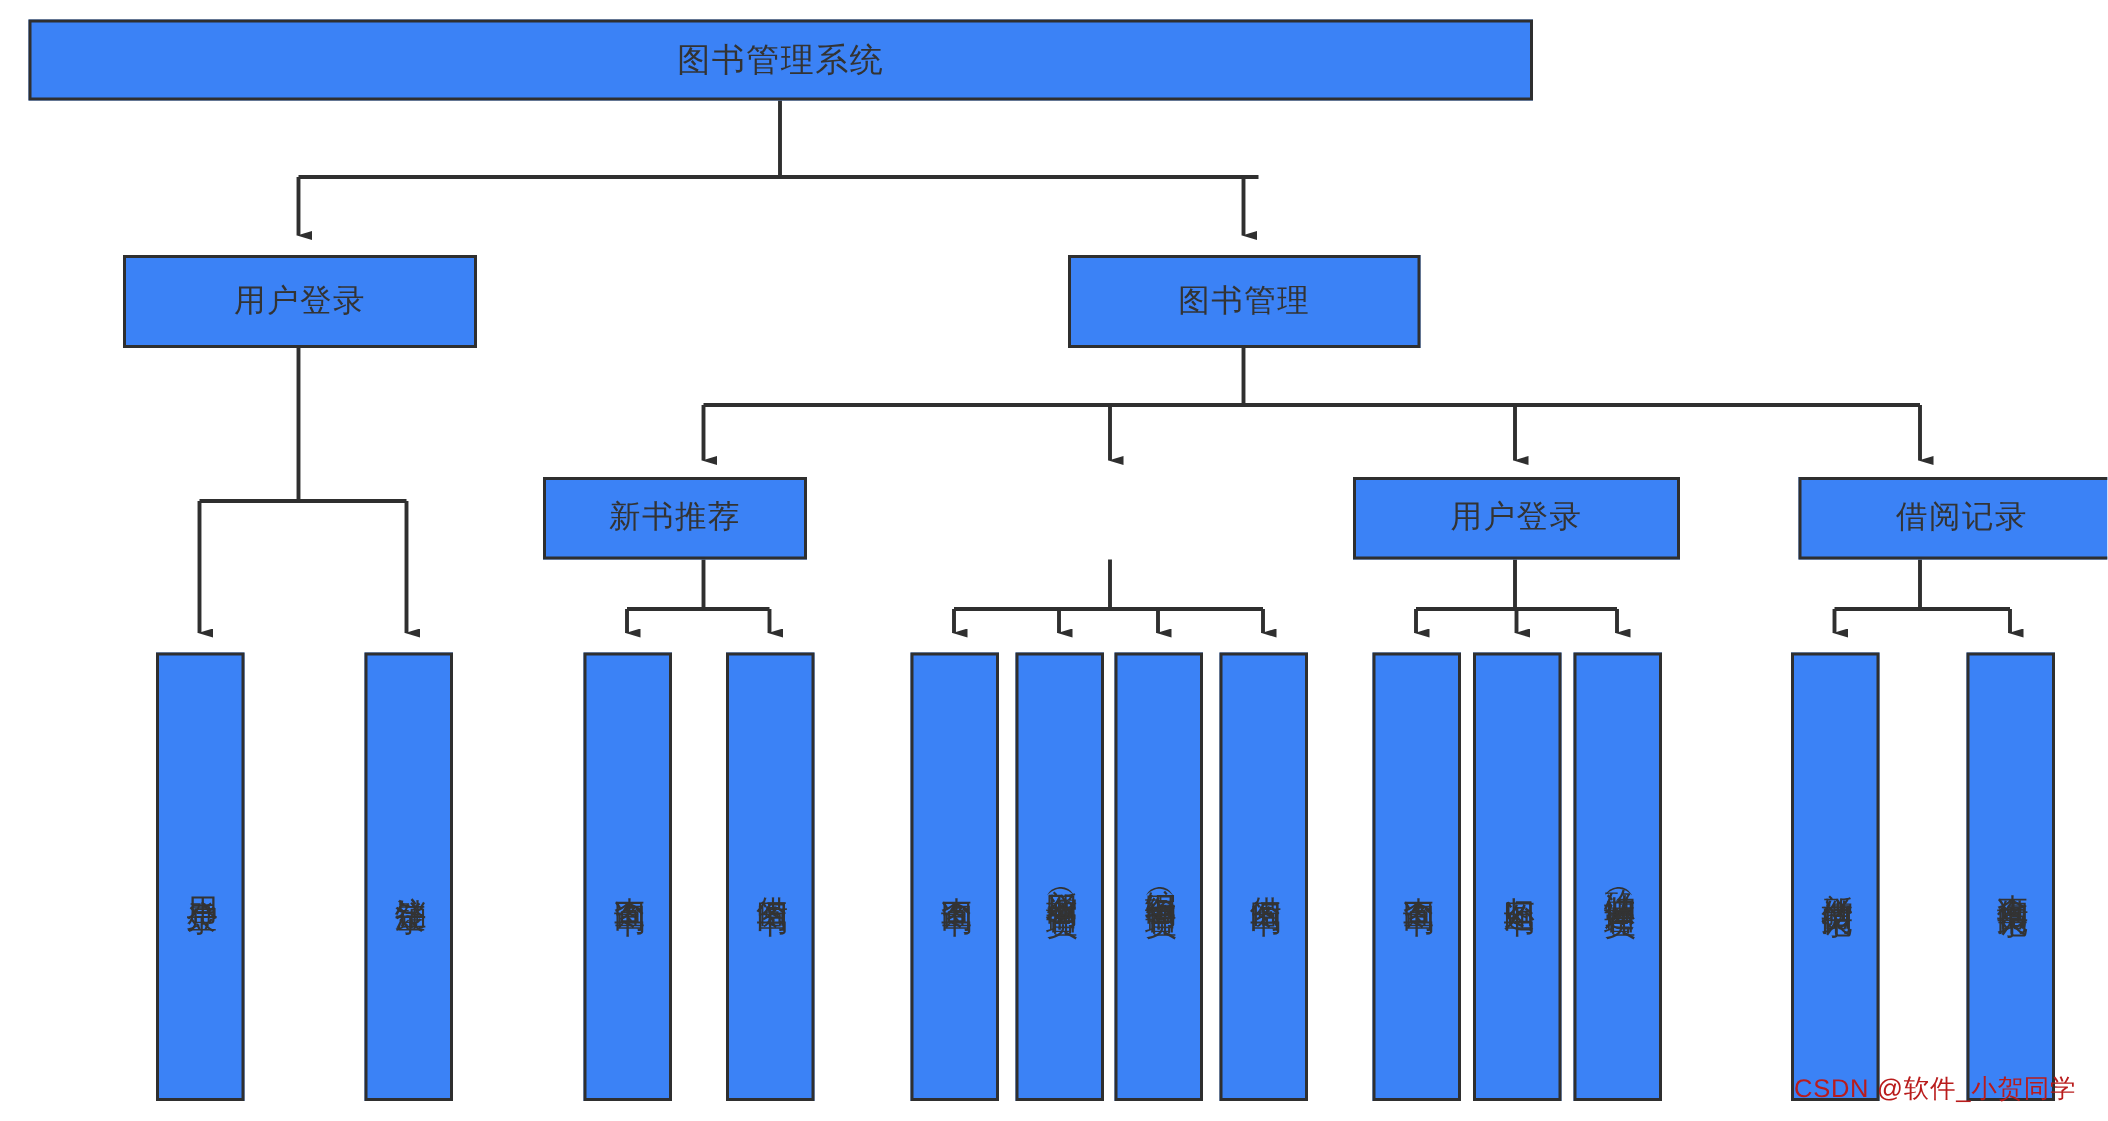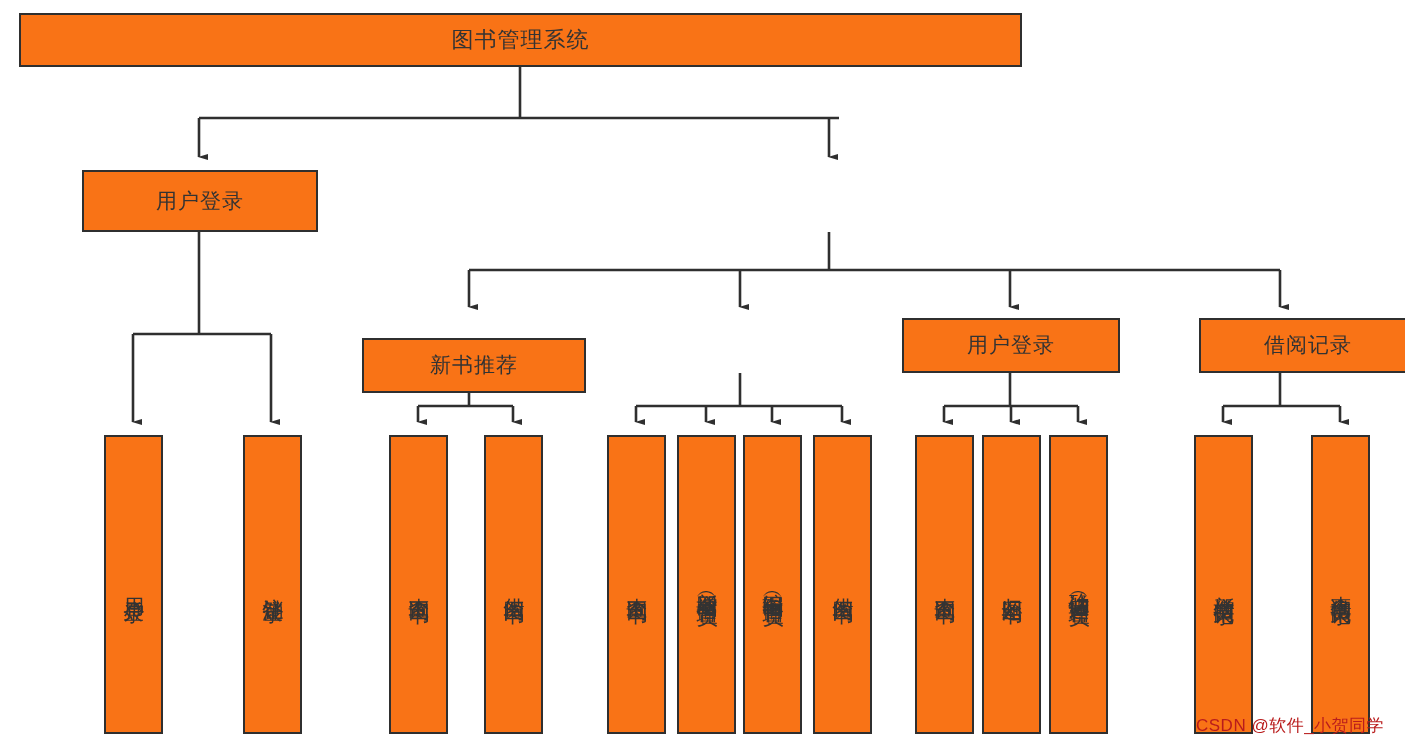--- a/index.html
+++ b/index.html
@@ -19,21 +19,21 @@
     position:absolute;
     left:0; top:0;
     width:1405px;
     height:747px;
     pointer-events:none;
   }
   .node{
     position:absolute;
     box-sizing:border-box;
     border:2px solid #2f2f2f;
-    background:#f97316;
+    background:#3b82f6;
     display:flex;
     align-items:center;
     justify-content:center;
     text-align:left;
     line-height:1.18;
     color:#333333;
   }
   .node.h{
     font-size:21px;
     letter-spacing:1px;
@@ -120,22 +120,25 @@
   </svg>
 
   <div class="node root" style="left:19px; top:13px; width:1003px; height:54px;">
     <span class="lbl">图书管理系统</span>
   </div>
 
   <div class="node h" style="left:82px; top:170px; width:236px; height:62px;">
     <span class="lbl">用户登录</span>
   </div>
 
-
-  <div class="node h" style="left:362px; top:318px; width:224px; height:55px;margin-top:20px;">
+  <div class="node h" style="left:712px; top:170px; width:235px; height:62px;">
+    <span class="lbl">图书管理</span>
+  </div>
+
+  <div class="node h" style="left:362px; top:318px; width:176px; height:55px;">
     <span class="lbl">新书推荐</span>
   </div>
 
 
   <div class="node h" style="left:902px; top:318px; width:218px; height:55px;">
     <span class="lbl">用户登录</span>
   </div>
 
   <div class="node h" style="left:1172px; top:318px; width:218px; height:55px;margin-left:27px;">
     <span class="lbl">借阅记录</span>

